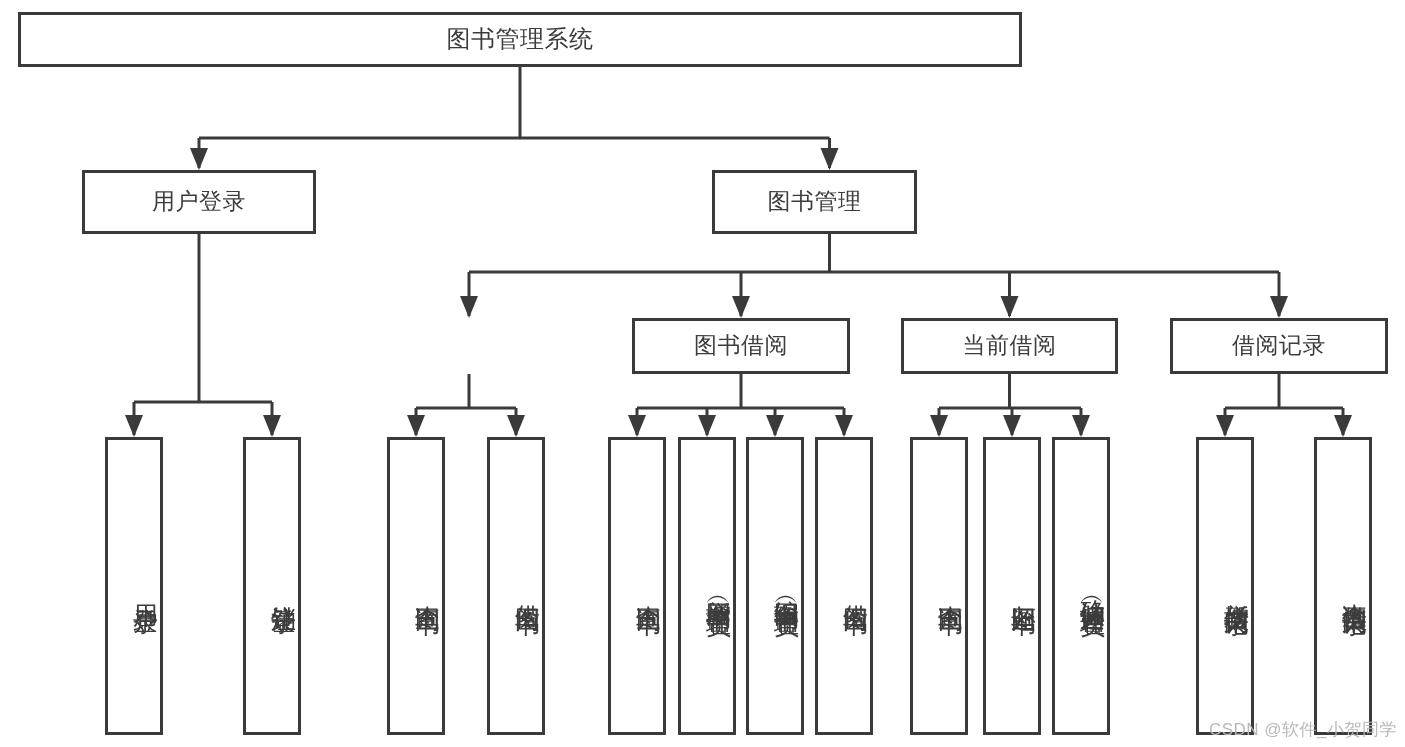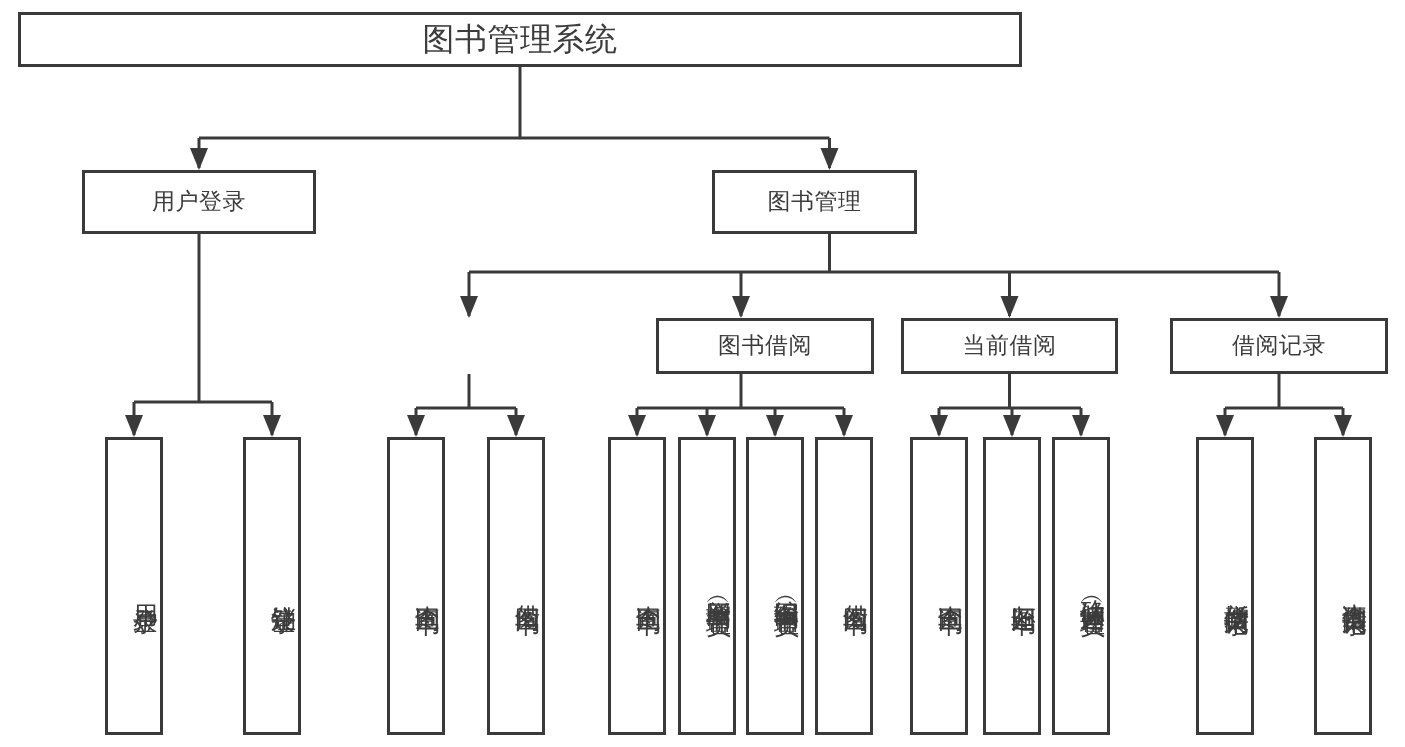--- a/index.html
+++ b/index.html
@@ -36,21 +36,21 @@
   .node.vert {
     writing-mode: vertical-rl;
     text-orientation: upright;
     font-size: 25px;
     letter-spacing: 2px;
     padding-top: 6px;
     align-items: flex-start;
     justify-content: center;
   }
   .node.root {
-    font-size: 32px;
+    font-size: 24px;
   }
   svg#links {
     position: absolute;
     left: 0;
     top: 0;
     width: 1405px;
     height: 747px;
     pointer-events: none;
   }
   #links line, #links path {
@@ -129,31 +129,32 @@
       <polygon points="1216,415 1234,415 1225,437"></polygon>
       <line x1="1343" y1="408" x2="1343" y2="435"></line>
       <polygon points="1334,415 1352,415 1343,437"></polygon>
     </svg>
 
   <div class="node root horiz" style="left: 18px; top: 12px; width: 1004px; height: 55px;">图书管理系统</div>
 
   <div class="node horiz" style="left: 82px; top: 170px; width: 234px; height: 64px;">用户登录</div>
   <div class="node horiz" style="left: 712px; top: 170px; width: 205px; height: 64px;">图书管理</div>
 
-  <div class="node horiz" style="left: 632px; top: 318px; width: 218px; height: 56px; margin-left: 24px;">图书借阅</div>
+  <div class="node horiz" style="left: 632px; top: 318px; width: 218px; height: 56px;">图书借阅</div>
   <div class="node horiz" style="left: 1170px; top: 318px; width: 218px; height: 56px;">借阅记录</div>
   <div class="node horiz" style="left: 901px; top: 318px; width: 217px; height: 56px;">当前借阅</div>
 
   <div class="node vert" style="left: 105px; top: 437px; width: 58px; height: 298px;">用户登录</div>
   <div class="node vert" style="left: 243px; top: 437px; width: 58px; height: 298px;">注销登录</div>
   <div class="node vert" style="left: 387px; top: 437px; width: 58px; height: 298px;">查询图书</div>
   <div class="node vert" style="left: 487px; top: 437px; width: 58px; height: 298px;">借阅图书</div>
   <div class="node vert" style="left: 608px; top: 437px; width: 58px; height: 298px;">查询图书</div>
   <div class="node vert" style="left: 678px; top: 437px; width: 58px; height: 298px;">新增图书（管理员）</div>
   <div class="node vert" style="left: 746px; top: 437px; width: 58px; height: 298px;">编辑图书（管理员）</div>
   <div class="node vert" style="left: 815px; top: 437px; width: 58px; height: 298px;">借阅图书</div>
   <div class="node vert" style="left: 910px; top: 437px; width: 58px; height: 298px;">查询图书</div>
   <div class="node vert" style="left: 983px; top: 437px; width: 58px; height: 298px;">归还图书</div>
   <div class="node vert" style="left: 1052px; top: 437px; width: 58px; height: 298px;">确认归还（管理员）</div>
   <div class="node vert" style="left: 1196px; top: 437px; width: 58px; height: 298px;">新增借阅记录</div>
   <div class="node vert" style="left: 1314px; top: 437px; width: 58px; height: 298px;">查询借阅记录</div>
 
+  <div class="watermark">CSDN @软件_小贺同学</div>
 </div>
 
 </body></html>

